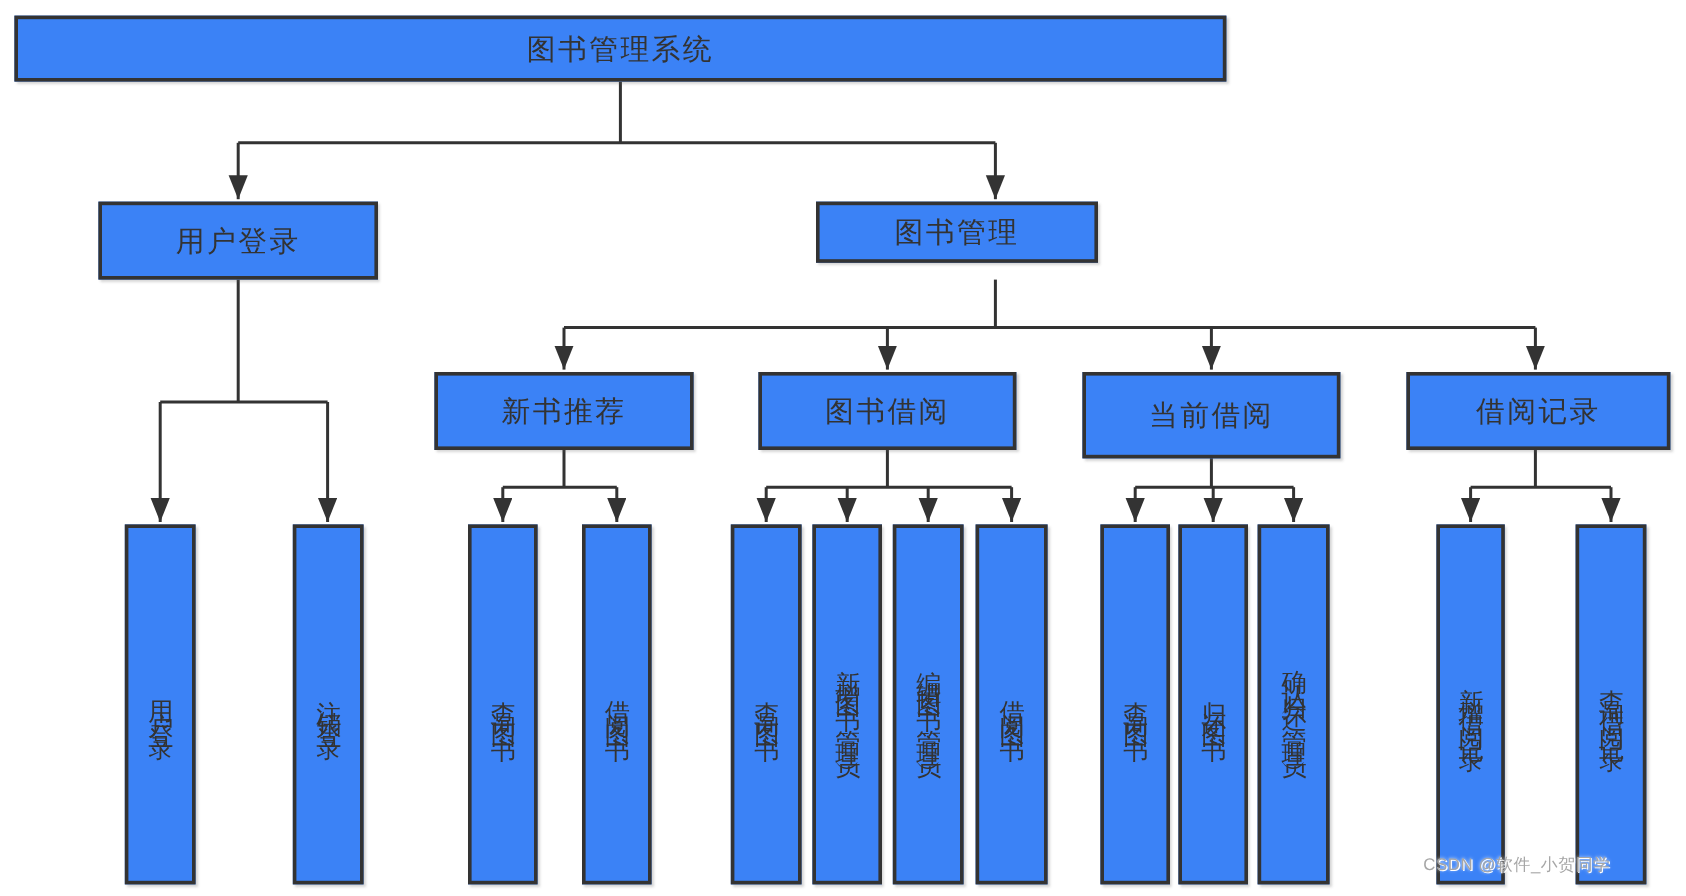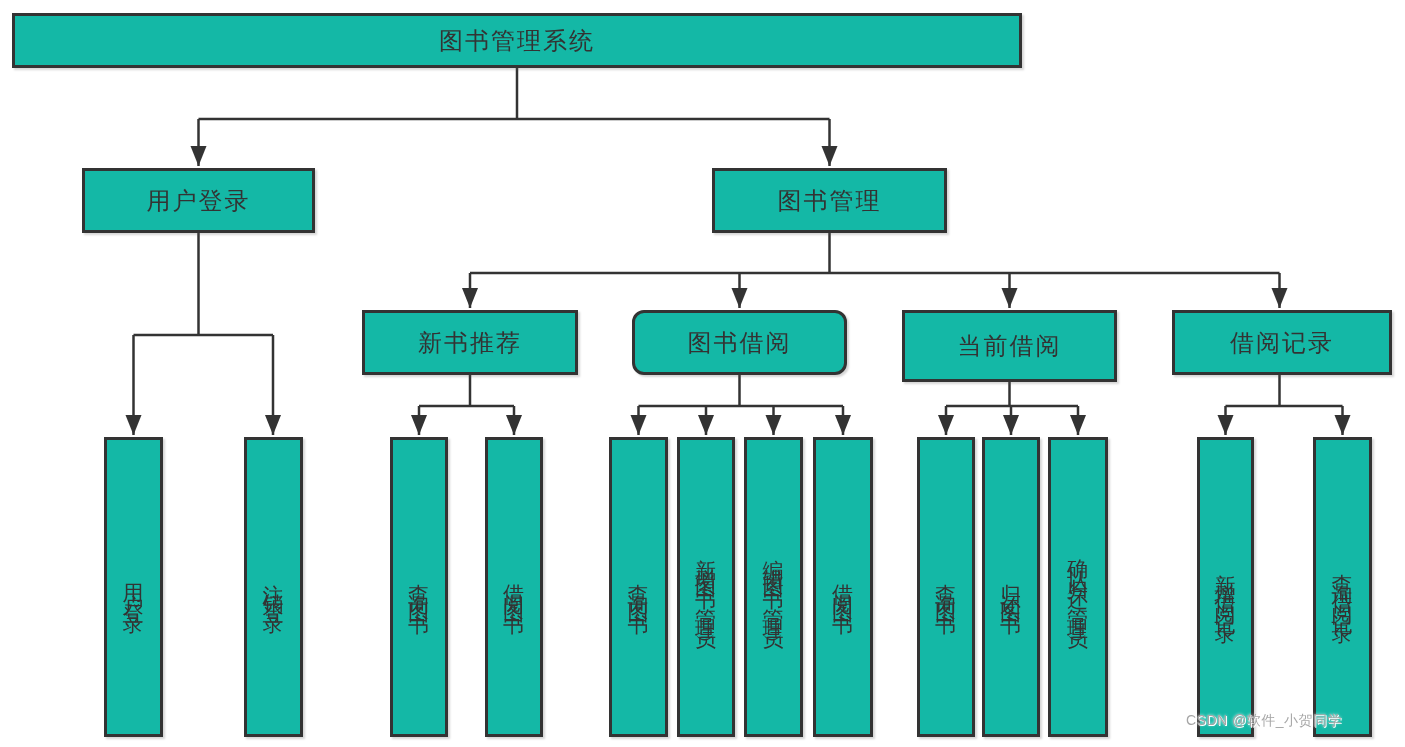--- a/index.html
+++ b/index.html
@@ -7,40 +7,40 @@
     position:relative;
     width:1405px;height:747px;
     background:#ffffff;
     font-family:"Liberation Sans","DejaVu Sans",sans-serif;
     overflow:hidden;
   }
   #connectors{position:absolute;left:0;top:0;width:1405px;height:747px;}
   .box{
     position:absolute;
     box-sizing:border-box;
-    background:#14b8a6;
+    background:#3b82f6;
     border:3px solid #333333;
     display:flex;align-items:center;justify-content:center;
     color:#333333;
     box-shadow:2px 2px 2px rgba(90,90,90,0.25);
   }
   .hlabel{font-size:24px;letter-spacing:2px;white-space:nowrap;}
   .leaf span{
     writing-mode:vertical-rl;
     text-orientation:mixed;
     font-size:21px;
     letter-spacing:10px;
     line-height:1;
     white-space:nowrap;
   }
   .root{left:12px;top:13px;width:1010px;height:55px;}
   .l2a{left:82px;top:168px;width:233px;height:65px;}
-  .l2b{left:712px;top:168px;width:235px;height:65px;text-align:right;}
+  .l2b{left:680px;top:168px;width:235px;height:51px;text-align:right;}
   .l3a{left:362px;top:310px;width:216px;height:65px;text-align:right;}
-  .l3b{left:632px;top:310px;width:215px;height:65px;border-radius:12px;}
+  .l3b{left:632px;top:310px;width:215px;height:65px;}
   .l3c{left:902px;top:310px;width:215px;height:72px;}
   .l3d{left:1172px;top:310px;width:220px;height:65px;}
   .leaf{top:437px;height:300px;}
   .lf1{left:104px;width:59px;}
   .lf2{left:244px;width:59px;}
   .lf3{left:390px;width:58px;}
   .lf4{left:485px;width:58px;}
   .lf5{left:609px;width:59px;}
   .lf6{left:677px;width:58px;}
   .lf7{left:744px;width:59px;}

